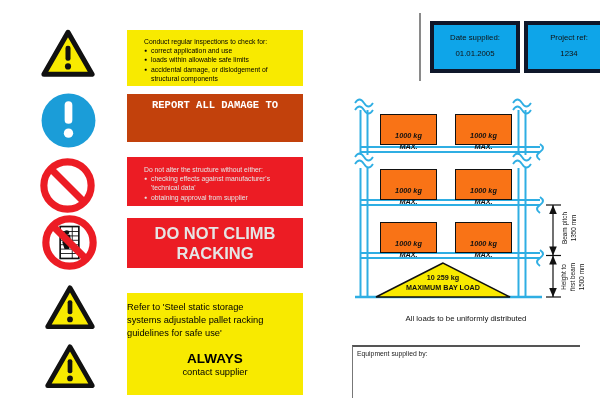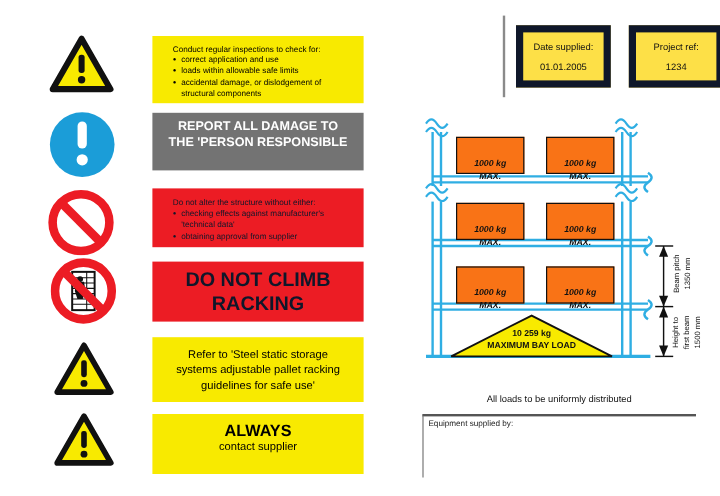--- a/index.html
+++ b/index.html
@@ -5,57 +5,57 @@
   html,body{margin:0;padding:0;background:#fff;}
   #page{position:relative;width:600px;height:413px;background:#fff;overflow:hidden;
         font-family:"Liberation Sans", sans-serif;color:#111;}
 
   
   .icon{position:absolute;}
 
   
   .panel{position:absolute;left:127px;width:176px;box-sizing:border-box;}
   .yellow{background:#F8EA00;color:#000;}
-  .blue{background:#737373;color:#fff;}
-  .red{background:#EC1C24;color:#0f172a;}
+  .blue{background:#c2410c;color:#fff;font-family:Liberation Mono, monospace;}
+  .red{background:#EC1C24;color:#e5e5e5;}
 
   #panel-inspect{top:30px;height:56px;font-size:6.8px;line-height:9.2px;padding:7px 6px 0 17px;}
   #panel-report{top:94px;height:48px;font-weight:bold;font-size:10.5px;line-height:13.5px;
                 text-align:center;padding-top:5px;}
   #panel-alter{top:157px;height:49px;font-size:6.8px;line-height:9.2px;padding:8px 8px 0 17px;}
   #panel-climb{top:218px;height:50px;font-weight:bold;font-size:16.5px;line-height:20px;
                text-align:center;padding-top:5px;}
-  #panel-refer{top:281px;height:54px;font-size:9.3px;line-height:13px;text-align:center;padding-top:8px;}
+  #panel-refer{top:293px;height:54px;font-size:9.3px;line-height:13px;text-align:left;padding-top:8px;}
   #panel-doubt{top:345px;height:50px;font-size:9.3px;line-height:12px;text-align:center;padding-top:7px;}
   #panel-doubt .always{font-size:13.5px;font-weight:bold;line-height:14px;}
 
   .b-row{display:flex;}
   .b-row::before{content:"\25CF";flex:none;width:7px;font-size:5px;line-height:9.2px;}
   .b-text{max-width:136px;}
 
   
-  .hbox{position:absolute;top:21px;width:79px;height:52px;border:6px solid #0f172a;background:#fde047;
+  .hbox{position:absolute;top:21px;width:90px;height:52px;border:4px solid #0f172a;background:#0ea5e9;
         text-align:center;font-size:7.8px;box-sizing:border-box;}
   .hbox .lbl{margin-top:8px;}
   .hbox .val{margin-top:7px;}
   #vline{position:absolute;left:419px;top:13px;width:2px;height:68px;background:#8a8a8a;}
 
   
   #diagram{position:absolute;left:350px;top:90px;width:250px;height:225px;}
   #rack-svg{position:absolute;left:0;top:0;}
   .load{position:absolute;width:57px;height:31px;background:#f97316;border:1.5px solid #111;
         text-align:center;font-size:7.3px;font-weight:bold;line-height:10.5px;padding-top:16px;
         box-sizing:border-box;color:#111;font-style:italic;}
   .dimlabel{position:absolute;transform:rotate(-90deg);text-align:center;font-size:6.4px;
             line-height:9px;white-space:nowrap;color:#111;}
   #beam-pitch-label{left:190px;top:128px;width:60px;height:20px;}
   #first-beam-label{left:195px;top:173px;width:56px;height:28px;}
 
   
-  #uniform-note{position:absolute;left:352px;top:328px;width:228px;text-align:center;font-size:7.8px;}
+  #uniform-note{position:absolute;left:352px;top:314px;width:228px;text-align:center;font-size:7.8px;}
   #equipment-box{position:absolute;left:352px;top:345px;width:228px;height:53px;
                  border-top:2px solid #555;border-left:1.5px solid #777;
                  font-size:6.8px;color:#222;padding:3px 0 0 4px;box-sizing:border-box;}
 </style>
 </head>
 <body>
 
 <div id="page">
 
   <div class="icon" style="left:40px;top:27px;">
@@ -125,21 +125,20 @@
     <div class="b-row">
         <span class="b-text">loads within allowable safe limits</span>
       </div>
     <div class="b-row">
         <span class="b-text">accidental damage, or dislodgement of structural components</span>
       </div>
   </div>
 
   <div class="panel blue" id="panel-report">
     <div>REPORT ALL DAMAGE TO</div>
-    <div>THE 'PERSON RESPONSIBLE</div>
   </div>
 
   <div class="panel red" id="panel-alter">
     <div>Do not alter the structure without either:</div>
     <div class="b-row">
         <span class="b-text">checking effects against manufacturer's 'technical data'</span>
       </div>
     <div class="b-row">
         <span class="b-text">obtaining approval from supplier</span>
       </div>

